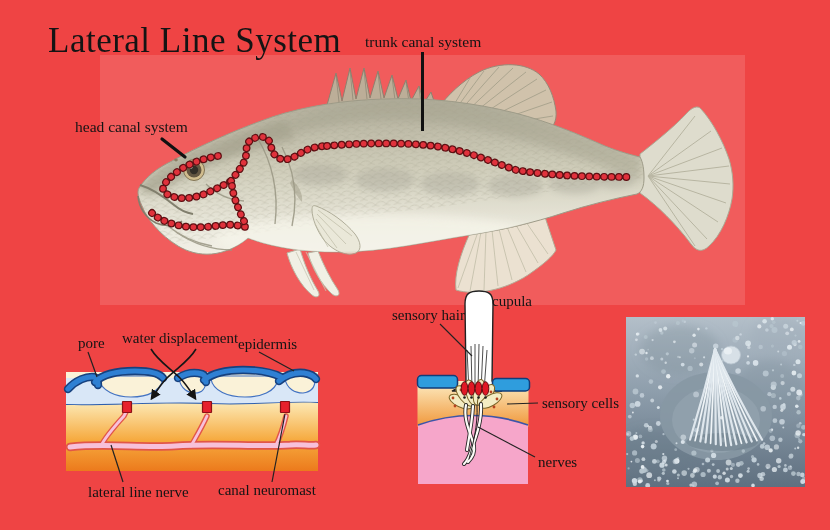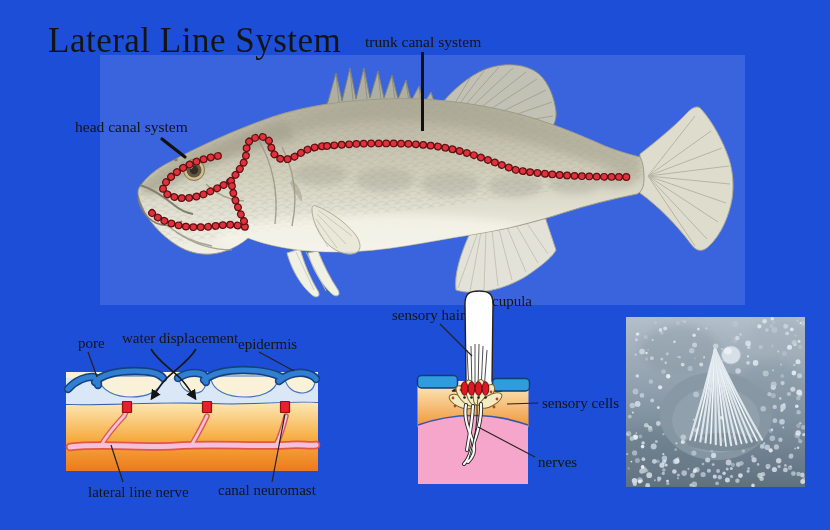--- a/index.html
+++ b/index.html
@@ -1,16 +1,16 @@
 <!DOCTYPE html>
 <html><head>
 <meta charset="utf-8">
 <style>
   html,body{margin:0;padding:0;background:#ffffff;}
-  #stage{position:relative;width:830px;height:530px;background:#1d4ed8;overflow:hidden;
+  #stage{position:relative;width:830px;height:530px;background:#ef4444;overflow:hidden;
          font-family:"Liberation Serif", serif;}
   svg text{font-family:"Liberation Serif", serif;fill:#141414;}
   .lbl{font-size:15px;}
   .lbl-big{font-size:15.5px;}
   .ttl{font-size:35px;letter-spacing:.5px;}
 </style>
 </head>
 <body>
 <div id="stage">
 

